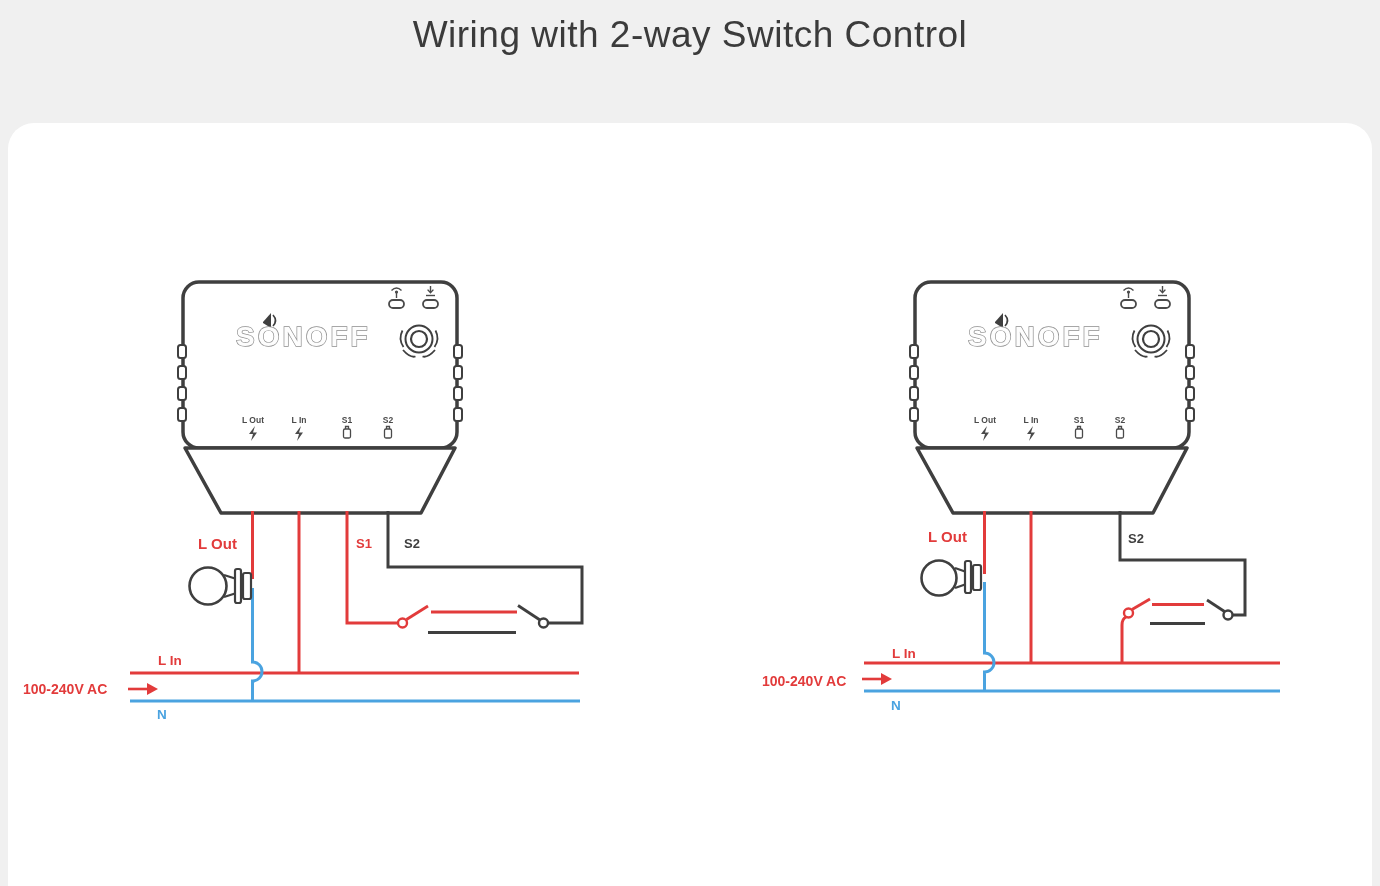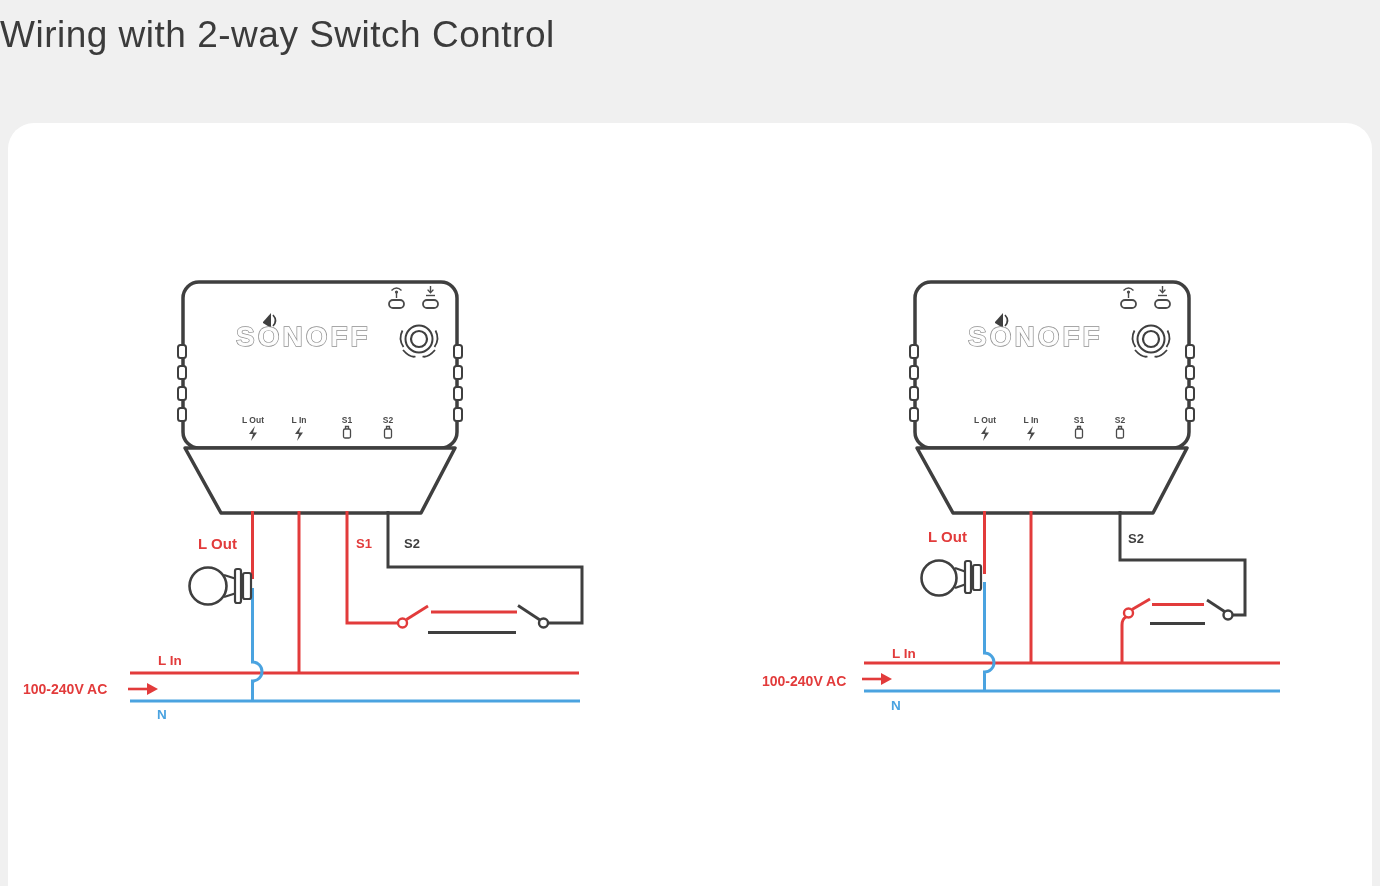--- a/index.html
+++ b/index.html
@@ -3,21 +3,21 @@
 <meta charset="utf-8">
 <style>
   html,body{margin:0;padding:0;}
   body{
     width:1380px;height:886px;position:relative;overflow:hidden;
     background:#f0f0f0;
     font-family:"Liberation Sans", sans-serif;
   }
   .page-title{
     position:absolute;top:10px;left:0;width:100%;
-    text-align:left;font-size:37px;line-height:50px;
+    text-align:center;font-size:37px;line-height:50px;
     color:#3b3b3b;font-weight:400;letter-spacing:0.5px;
   }
   .card{
     position:absolute;left:8px;right:8px;top:123px;bottom:0;
     background:#ffffff;border-radius:26px 26px 0 0;
   }
   svg.overlay{position:absolute;left:0;top:0;}
   text{font-family:"Liberation Sans", sans-serif;}
 </style>
 </head>

